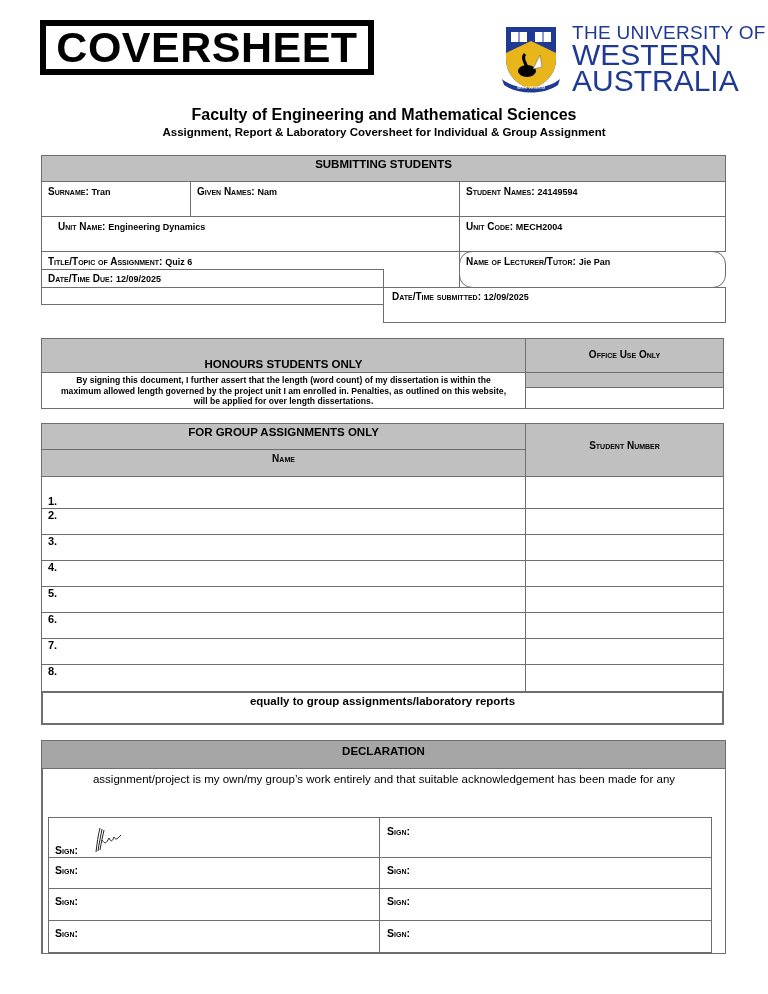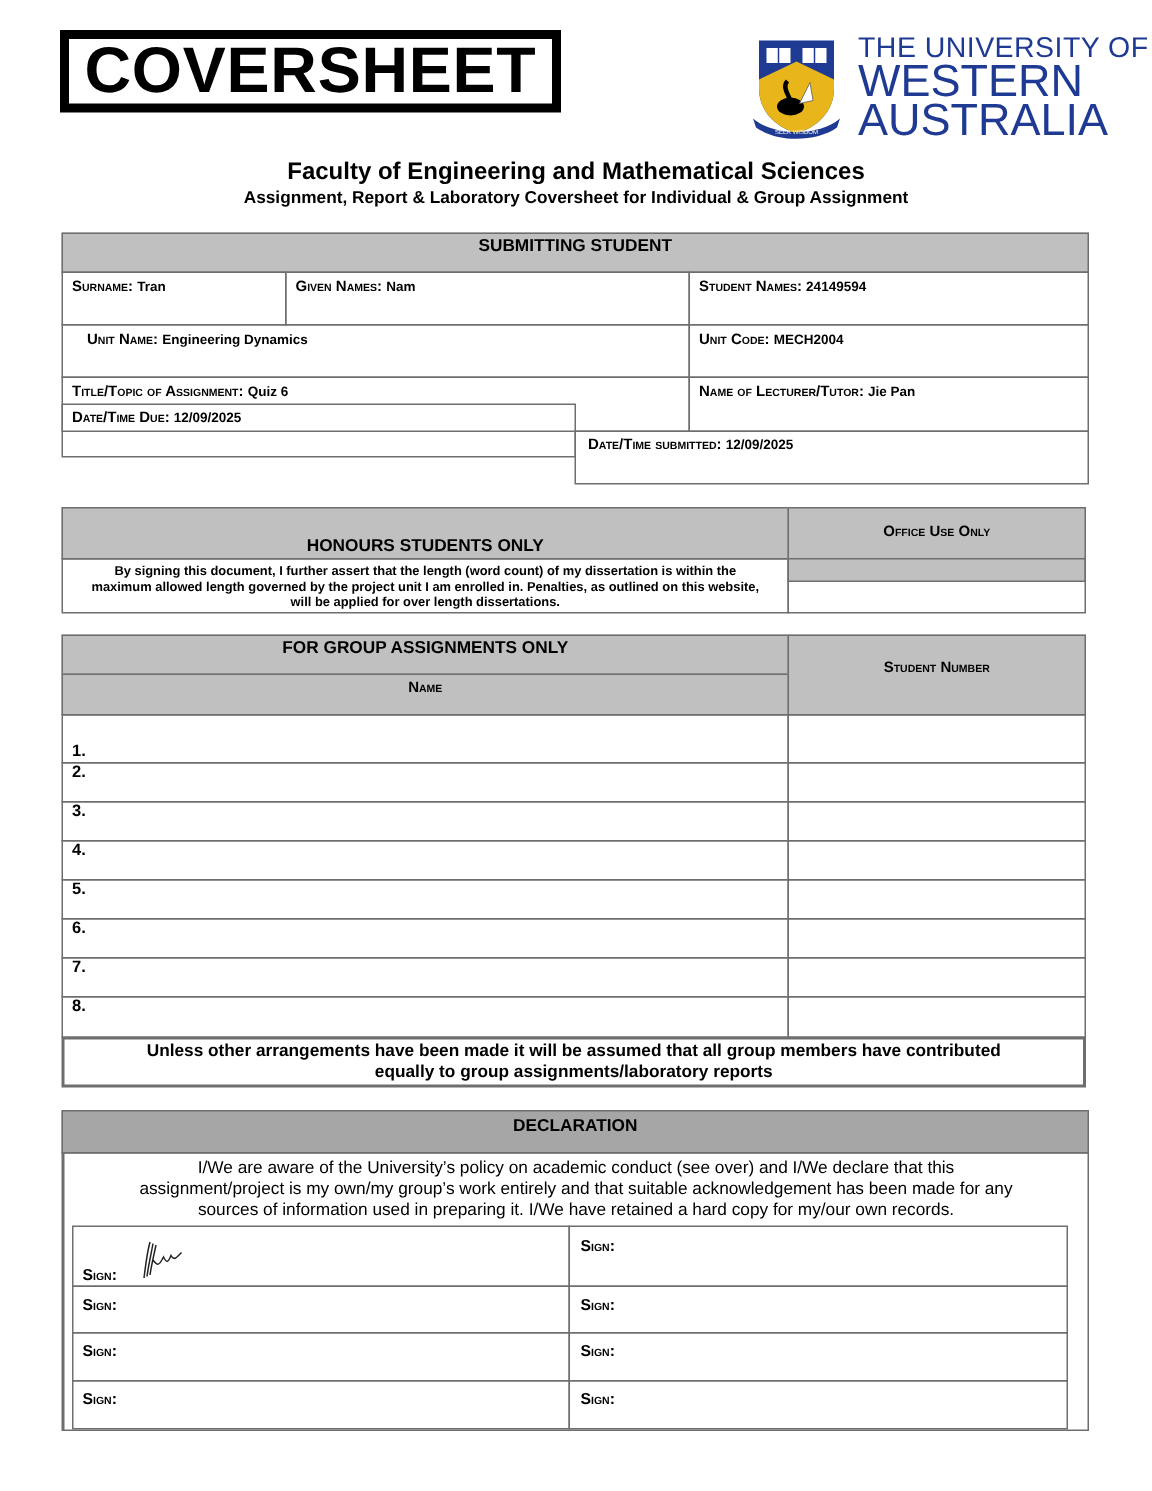--- a/index.html
+++ b/index.html
@@ -66,21 +66,21 @@
     <div class="w2">WESTERN</div>
     <div class="w3">AUSTRALIA</div>
   </div>
 </div>
 
 <div class="abs faculty">Faculty of Engineering and Mathematical Sciences</div>
 <div class="abs subtitle">Assignment, Report &amp; Laboratory Coversheet for Individual &amp; Group Assignment</div>
 
 <div>
   <div class="cell gray" style="left:41px; top:155px; width:685px; height:27px;">
-    <div class="sect-title" style="margin-top:2px;">SUBMITTING STUDENT</div>
+    <div class="sect-title" style="margin-top:2px;">SUBMITTING STUDENTS</div>
   </div>
 
   <div class="cell" style="left:41px; top:181px; width:150px; height:36px;">
     <div class="lbl" style="margin:4px 0 0 6px;"><span>Surname:</span> <span class="v">Tran</span></div>
   </div>
   <div class="cell" style="left:190px; top:181px; width:270px; height:36px;">
     <div class="lbl" style="margin:4px 0 0 6px;"><span>Given Names:</span> <span class="v">Nam</span></div>
   </div>
   <div class="cell" style="left:459px; top:181px; width:267px; height:36px;">
     <div class="lbl" style="margin:4px 0 0 6px;"><span>Student Names:</span> <span class="v">24149594</span></div>
@@ -89,21 +89,21 @@
   <div class="cell" style="left:41px; top:216px; width:419px; height:36px;">
     <div class="lbl" style="margin:4px 0 0 6px;padding-left:10px;"><span>Unit Name:</span> <span class="v">Engineering Dynamics</span></div>
   </div>
   <div class="cell" style="left:459px; top:216px; width:267px; height:36px;">
     <div class="lbl" style="margin:4px 0 0 6px;"><span>Unit Code:</span> <span class="v">MECH2004</span></div>
   </div>
 
   <div class="cell" style="left:41px; top:251px; width:419px; height:37px;">
     <div class="lbl" style="margin:4px 0 0 6px;"><span>Title/Topic of Assignment:</span> <span class="v">Quiz 6</span></div>
   </div>
-  <div class="cell" style="left:459px; top:251px; width:267px; height:37px;">
+  <div class="cell" style="left:459px; top:251px; width:267px; height:37px;border-radius:13px;">
     <div class="lbl" style="margin:4px 0 0 6px;"><span>Name of Lecturer/Tutor:</span> <span class="v">Jie Pan</span></div>
   </div>
 
   <div class="cell" style="left:41px; top:269px; width:343px; height:36px;">
     <div class="lbl" style="margin:3px 0 0 6px;"><span>Date/Time Due:</span> <span class="v">12/09/2025</span></div>
   </div>
   <div class="cell" style="left:383px; top:287px; width:343px; height:36px;">
     <div class="lbl" style="margin:3px 0 0 8px;"><span>Date/Time submitted:</span> <span class="v">12/09/2025</span></div>
   </div>
 </div>
@@ -167,35 +167,32 @@
   </div>
   <div class="cell" style="left:525px; top:638px; width:199px; height:27px;"></div>
 
   <div class="cell" style="left:41px; top:664px; width:485px; height:28px;">
     <span class="row-label" style="top:0px;">8.</span>
   </div>
   <div class="cell" style="left:525px; top:664px; width:199px; height:28px;"></div>
 
   <div class="cell" style="left:41px; top:691px; width:683px; height:34px; border-width:2px;">
     <div style="font-size:11.5px; font-weight:bold; text-align:center; line-height:14px; padding-top:1px;">
-      <div>Unless other arrangements have been made it will be assumed that all group members have contributed</div>
       <div>equally to group assignments/laboratory reports</div>
     </div>
   </div>
 </div>
 
 <div>
   <div class="cell" style="left:41px; top:740px; width:685px; height:29px; background:#a6a6a6;">
     <div class="sect-title" style="margin-top:4px;">DECLARATION</div>
   </div>
   <div class="cell" style="left:41px; top:768px; width:685px; height:186px; border-left-width:2px;">
     <div class="decl-text" style="padding-top:3px;">
-      <div>I/We are aware of the University’s policy on academic conduct (see over) and I/We declare that this</div>
       <div>assignment/project is my own/my group’s work entirely and that suitable acknowledgement has been made for any</div>
-      <div>sources of information used in preparing it. I/We have retained a hard copy for my/our own records.</div>
     </div>
   </div>
 
   <div class="cell" style="left:48px; top:817px; width:332px; height:41px;">
     <span class="sign-lbl" style="left:6px; top:26px;">Sign:</span>
     <svg style="position:absolute; left:44px; top:8px;" width="34" height="28" viewBox="0 0 34 28">
       <path d="M3 26 C4 18 5 9 7 2 M5 25 C6 17 8 9 9 3 M7 24 C8 17 10 9 11 4 M9 14 C12 18 13 18 16 12 C18 16 19 16 21 11 C23 15 25 12 28 9" stroke="#222" stroke-width="1" fill="none"></path>
     </svg>
   </div>
   <div class="cell" style="left:379px; top:817px; width:333px; height:41px;">

